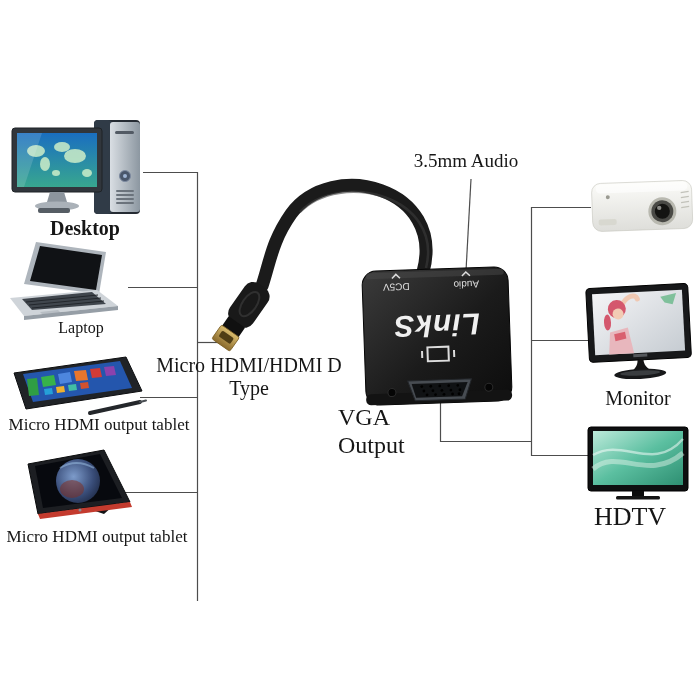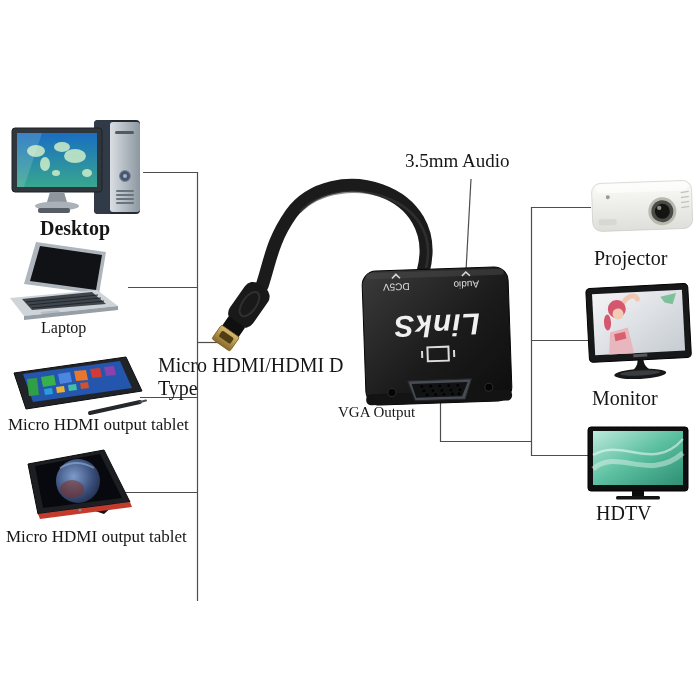--- a/index.html
+++ b/index.html
@@ -1,31 +1,31 @@
 <!DOCTYPE html>
 <html><head>
 <meta charset="utf-8">
 <style>
   html,body{margin:0;padding:0;background:#ffffff;}
   .stage{
     position:relative;width:700px;height:700px;background:#ffffff;
     font-family:"Liberation Serif",serif;color:#161616;overflow:hidden;
   }
   .gfx{position:absolute;left:0;top:0;}
-  .lbl{position:absolute;color:#161616;line-height:1.15;}
+  .lbl{position:absolute;text-align:center;color:#161616;line-height:1.15;}
   .lbl-desktop{left:40px;top:217px;width:90px;font-size:20px;font-weight:bold;}
   .lbl-laptop{left:41px;top:319px;width:80px;font-size:16px;}
   .lbl-tablet1{left:8px;top:415px;width:182px;font-size:17px;}
   .lbl-tablet2{left:6px;top:527px;width:182px;font-size:17px;}
   .lbl-projector{left:594px;top:247px;width:92px;font-size:20px;}
   .lbl-monitor{left:592px;top:387px;width:92px;font-size:20px;}
-  .lbl-hdtv{left:596px;top:502px;width:92px;font-size:20px;}
+  .lbl-hdtv{left:584px;top:502px;width:92px;font-size:26px;}
   .lbl-audio{left:405px;top:150px;width:122px;font-size:19px;}
-  .lbl-microhdmi{left:158px;top:354px;width:212px;font-size:20px;}
-  .lbl-vga{left:338px;top:404px;width:110px;font-size:15px;text-align:left;}
+  .lbl-microhdmi{left:143px;top:354px;width:212px;font-size:20px;}
+  .lbl-vga{left:338px;top:404px;width:110px;font-size:24px;text-align:left;}
   .lbl-caption{left:60px;top:601px;width:512px;font-size:26px;letter-spacing:.5px;}
 </style>
 </head>
 <body>
 
 <div class="stage">
 
   <svg class="gfx" width="700" height="700" viewBox="0 0 700 700">
     <defs>
       <linearGradient id="screenBlue" x1="0" y1="0" x2="0" y2="1">
@@ -259,17 +259,16 @@
     </g>
   </svg>
 
   <div class="lbl lbl-audio">3.5mm Audio</div>
   <div class="lbl lbl-desktop">Desktop</div>
   <div class="lbl lbl-laptop">Laptop</div>
   <div class="lbl lbl-microhdmi">Micro HDMI/HDMI D Type</div>
   <div class="lbl lbl-tablet1">Micro HDMI output tablet</div>
   <div class="lbl lbl-tablet2">Micro HDMI output tablet</div>
   <div class="lbl lbl-vga">VGA Output</div>
-  <div class="lbl lbl-projector">Projector</div>
   <div class="lbl lbl-monitor">Monitor</div>
   <div class="lbl lbl-hdtv">HDTV</div>
 
 </div>
 
 </body></html>

